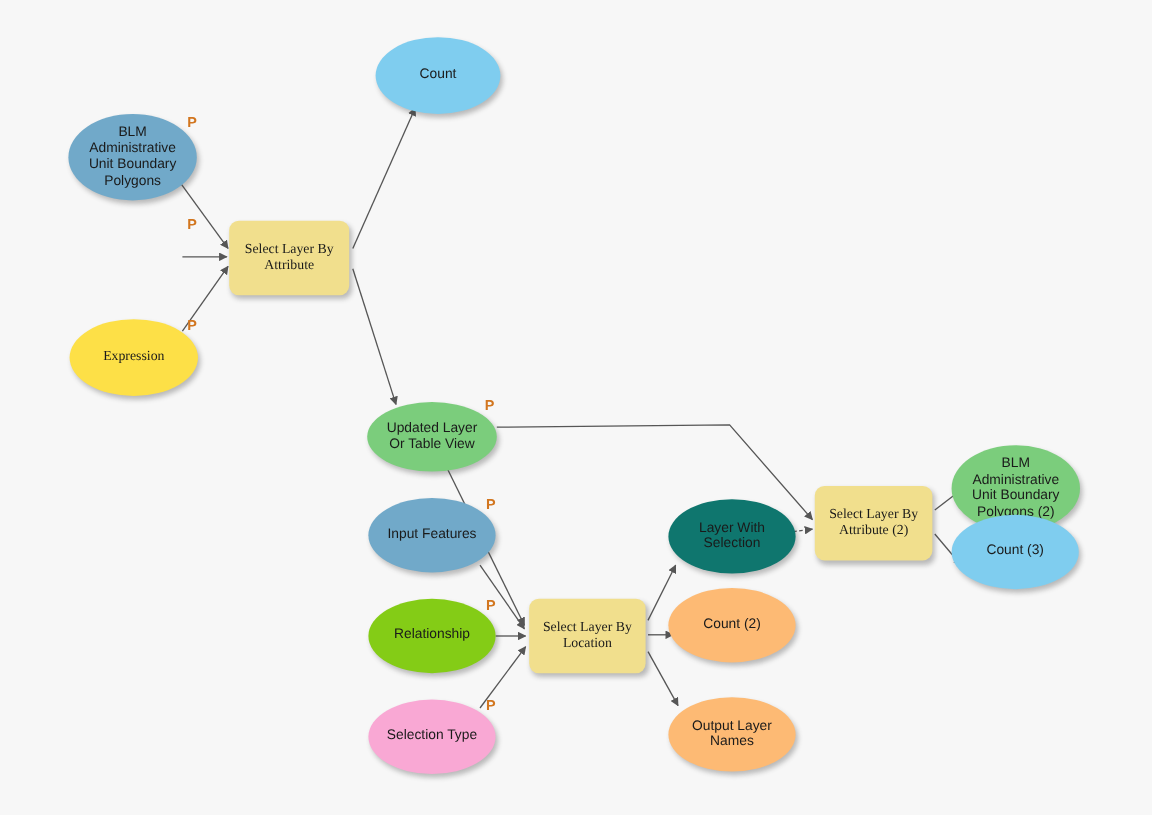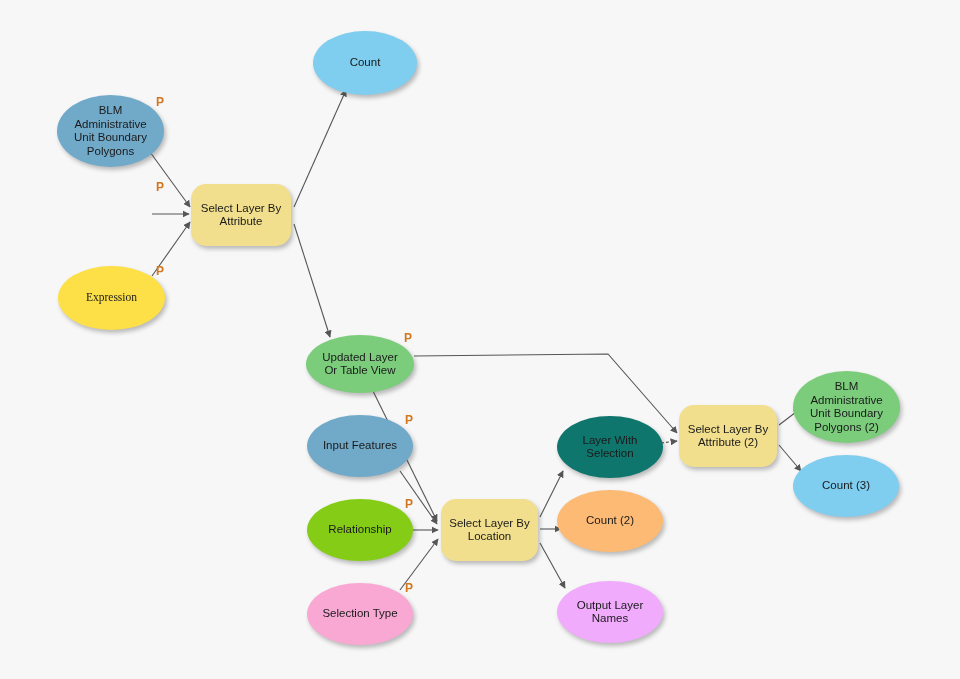--- a/index.html
+++ b/index.html
@@ -38,22 +38,23 @@
     line-height: 13.5px;
     box-sizing: border-box;
     padding: 2px 6px;
     white-space: pre-line;
   }
   .oval {
     border-radius: 50%;
     box-shadow: 2px 3px 4px rgba(60,60,60,0.33);
   }
   .rect {
-    border-radius: 15px;
+    border-radius: 8px;
     box-shadow: 2px 3px 4px rgba(60,60,60,0.33);
+    font-family: Liberation Serif, serif;
   }
   .plabel {
     position: absolute;
     font-size: 12px;
     font-weight: bold;
     color: #d2761f;
     line-height: 12px;
   }
 </style>
 </head>
@@ -106,23 +107,23 @@
       <div class="plabel" style="left: 405px; top: 414px; color: rgb(210, 118, 31);">P</div>
       <div class="node oval" style="left: 307px; top: 499px; width: 106px; height: 62px; background: #84cc16;">Relationship</div>
       <div class="plabel" style="left: 405px; top: 498px; color: rgb(210, 118, 31);">P</div>
       <div class="node oval" style="left: 307px; top: 583px; width: 106px; height: 62px; background: #f9a8d4;">Selection Type</div>
       <div class="plabel" style="left: 405px; top: 582px; color: rgb(210, 118, 31);">P</div>
       <div class="node rect" style="left: 441px; top: 499px; width: 97px; height: 62px; background: rgb(241, 223, 141);">Select Layer By
 Location</div>
       <div class="node oval" style="left: 557px; top: 416px; width: 106px; height: 62px; background: #0f766e;">Layer With
 Selection</div>
       <div class="node oval" style="left: 557px; top: 490px; width: 106px; height: 62px; background: #fdba74;">Count (2)</div>
-      <div class="node oval" style="left: 557px; top: 581px; width: 106px; height: 62px; background: #f0abfc;">Output Layer
+      <div class="node oval" style="left: 557px; top: 581px; width: 106px; height: 62px; background: #fdba74;">Output Layer
 Names</div>
       <div class="node rect" style="left: 679px; top: 405px; width: 98px; height: 62px; background: rgb(241, 223, 141);">Select Layer By
 Attribute (2)</div>
       <div class="node oval" style="left: 793px; top: 371px; width: 107px; height: 72px; background: rgb(123, 205, 124);">BLM
 Administrative
 Unit Boundary
 Polygons (2)</div>
-      <div class="node oval" style="left: 793px; top: 455px; width: 106px; height: 62px; background: rgb(127, 205, 239);">Count (3)</div>
+      <div class="node oval" style="left: 793px; top: 429px; width: 106px; height: 62px; background: rgb(127, 205, 239);">Count (3)</div>
     </div>
 </div>
 
 </body></html>

